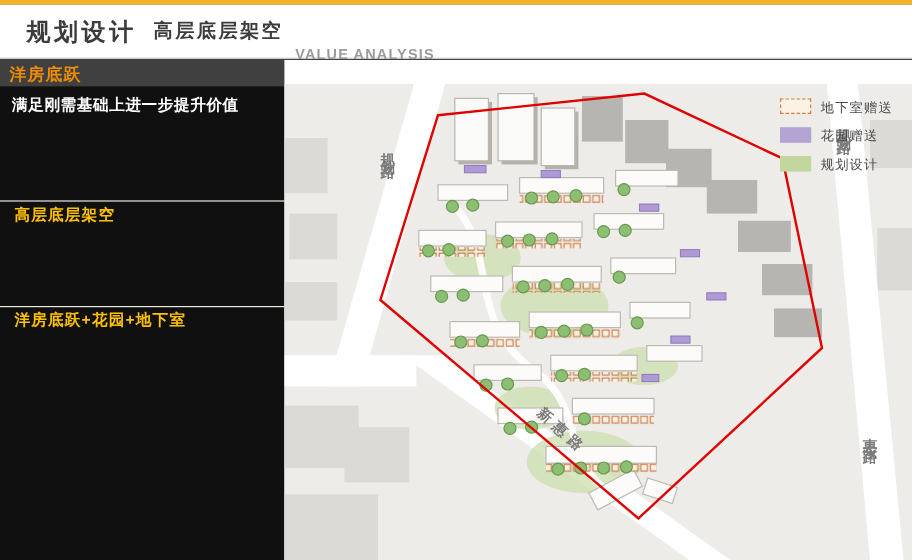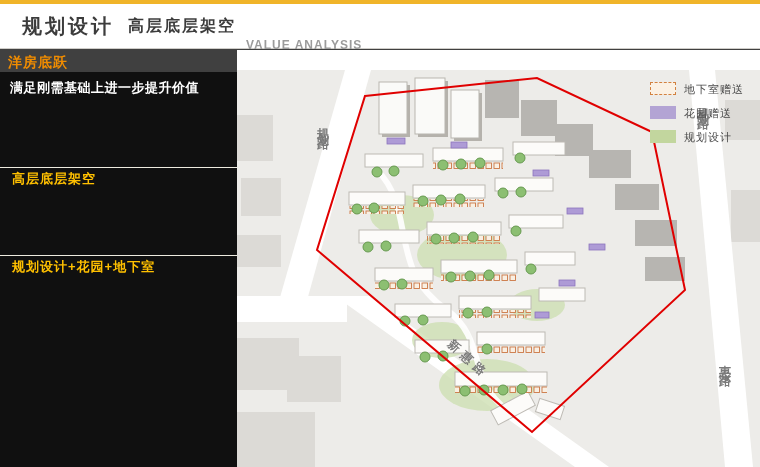--- a/index.html
+++ b/index.html
@@ -49,21 +49,21 @@
     <span class="t2">高层底层架空</span>
     <span class="t3">VALUE ANALYSIS</span>
   </header>
 
   <div class="tag">洋房底跃</div>
 
   <aside class="panel">
     <div class="intro">满足刚需基础上进一步提升价值</div>
     <div class="point p1">高层底层架空</div>
     <div class="rule r1"></div>
-    <div class="point p2">规划设计+花园+地下室</div>
+    <div class="point p2">洋房底跃+花园+地下室</div>
     <div class="rule r2"></div>
   </aside>
 
   <div class="map">
     <svg viewBox="0 0 523 417" width="523" height="417">
       <defs>
         <pattern id="ticks" width="8" height="8" patternUnits="userSpaceOnUse">
           <rect x="1" y="1" width="5.5" height="5.5" fill="#F9EFE2" stroke="#CC7744" stroke-width="0.9"></rect>
         </pattern>
       </defs>

